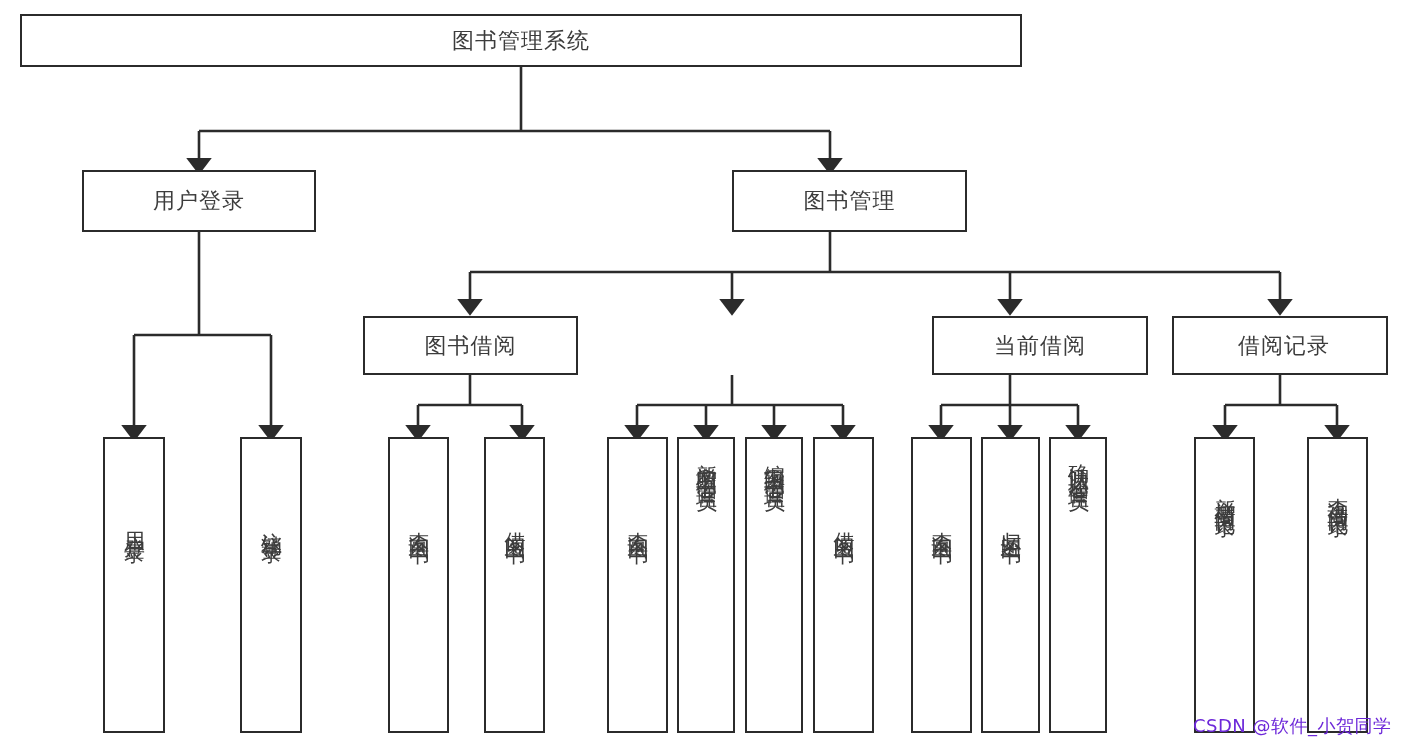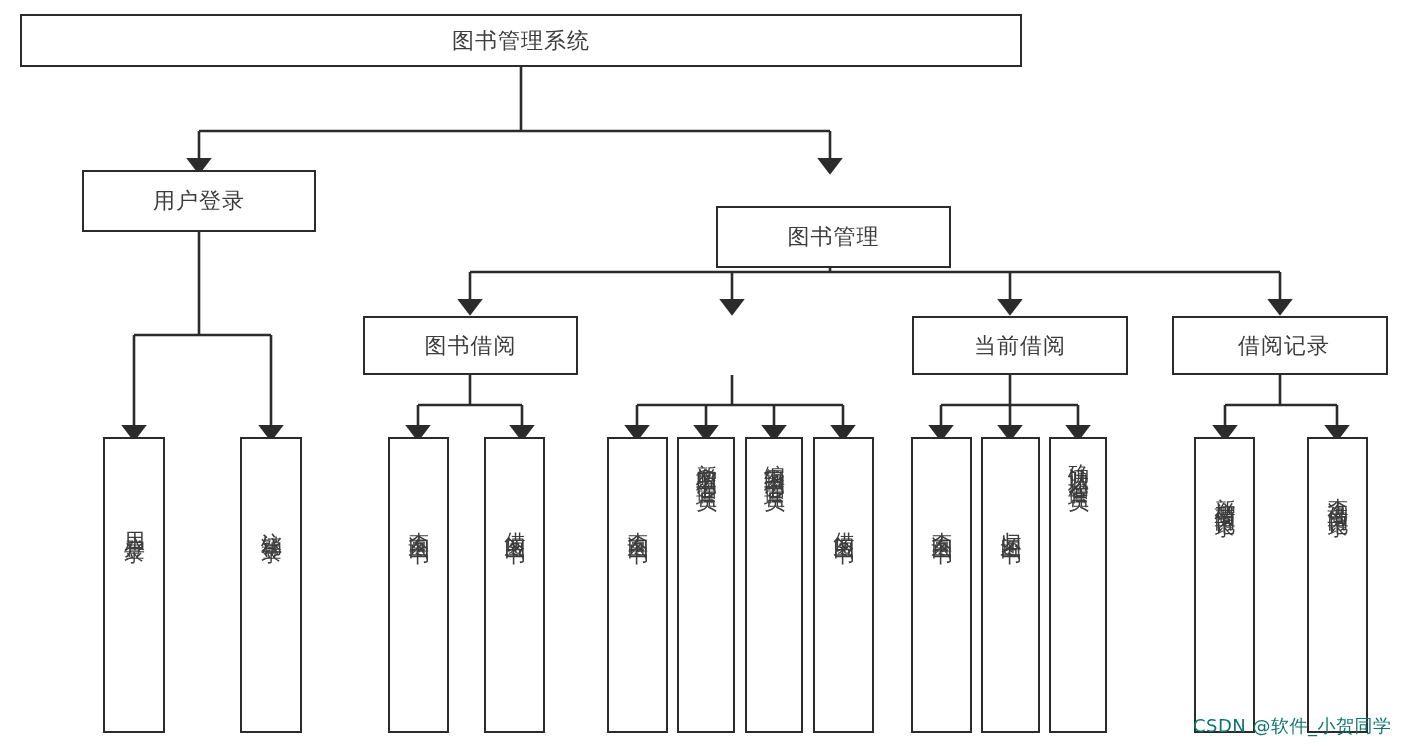--- a/index.html
+++ b/index.html
@@ -62,21 +62,21 @@
   .node.v .node-label {
     writing-mode: vertical-rl;
     text-orientation: upright;
     font-size: 21px;
     letter-spacing: 4px;
     line-height: 1;
     white-space: nowrap;
   }
   .watermark {
     position: absolute;
-    color: #0f766e;
+    color: #6d28d9;
     font-size: 18px;
     letter-spacing: 0.5px;
     z-index: 5;
     white-space: nowrap;
     font-family: "DejaVu Sans", "Liberation Sans", sans-serif;
   }
 </style>
 </head>
 <body>
 
@@ -135,30 +135,30 @@
   </svg>
 
   <div class="node root h" style="left:20px; top:14px; width:1002px; height:53px;">
     <span class="node-label">图书管理系统</span>
   </div>
 
   <div class="node h" style="left:82px; top:170px; width:234px; height:62px;">
     <span class="node-label">用户登录</span>
   </div>
 
-  <div class="node h" style="left:716px; top:170px; width:235px; height:62px;margin-top:36px;">
+  <div class="node h" style="left:732px; top:170px; width:235px; height:62px;">
     <span class="node-label">图书管理</span>
   </div>
 
   <div class="node h" style="left:363px; top:316px; width:215px; height:59px;">
     <span class="node-label">图书借阅</span>
   </div>
 
 
-  <div class="node h" style="left:912px; top:316px; width:216px; height:59px;">
+  <div class="node h" style="left:932px; top:316px; width:216px; height:59px;">
     <span class="node-label">当前借阅</span>
   </div>
 
   <div class="node h" style="left:1172px; top:316px; width:216px; height:59px;padding-left:8px;">
     <span class="node-label">借阅记录</span>
   </div>
 
   <div class="node v" style="left:103px; top:437px; width:62px; height:296px; padding-top:76px;">
     <span class="node-label">用户登录</span>
   </div>

